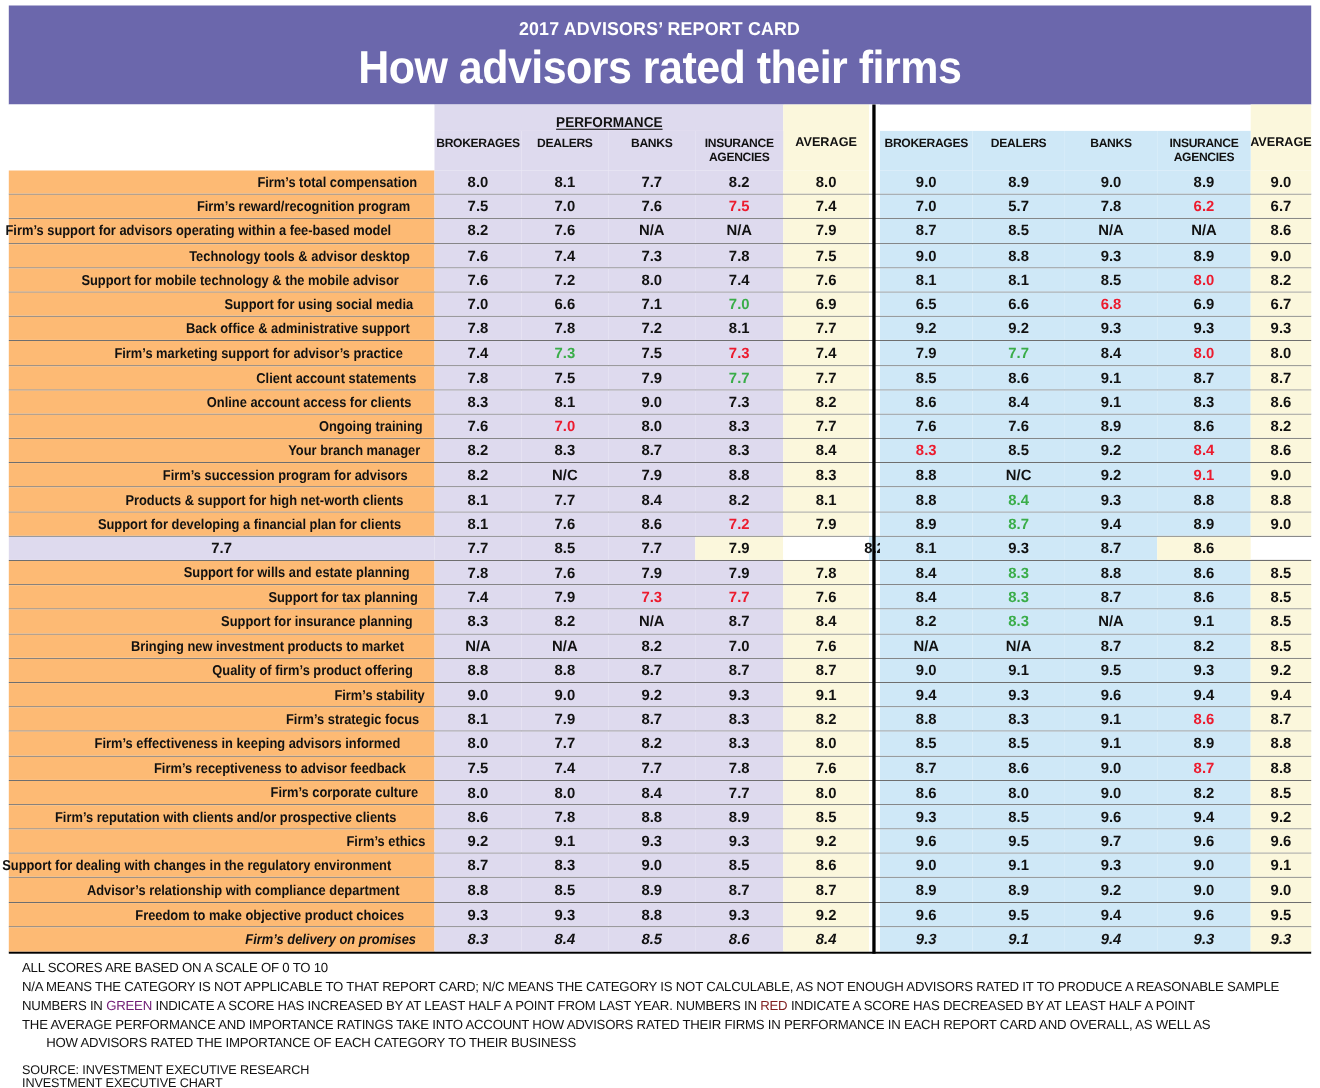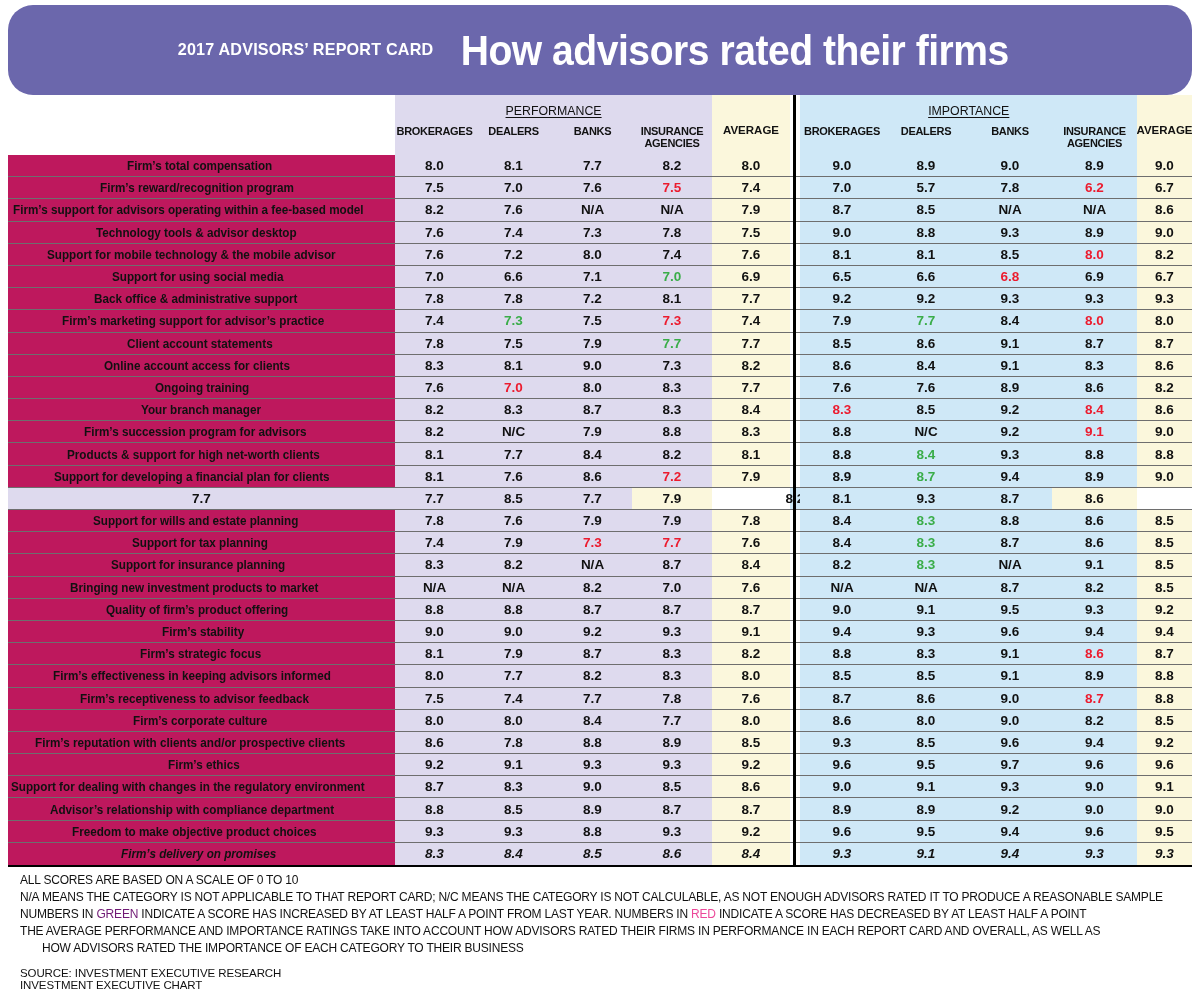--- a/index.html
+++ b/index.html
@@ -9,22 +9,22 @@
     font-family:"Liberation Sans", sans-serif;
     color:#111;
     position:relative;
     overflow:hidden;
   }
   .chart { position:absolute; left:8px; top:5px; width:1184px; }
 
   
   .banner {
     height:90px; background:var(--banner,#6b67ac);
-    display:flex; flex-direction:row; align-items:center; justify-content:center;
-    color:#fff; text-align:center;border-radius:25px;
+    display:flex; flex-direction:column; align-items:center; justify-content:center;
+    color:#fff; text-align:center;
   }
   .kicker {
     font-size:17px; font-weight:bold; letter-spacing:.2px;
     transform:scaleX(.95);
   }
   .title {
     font-size:42px; font-weight:bold; letter-spacing:-.5px; line-height:1.05;
     transform:scaleX(.93); margin-top:2px;
   }
 
@@ -38,21 +38,21 @@
     display:grid; grid-template-columns:var(--cols); grid-template-rows:24px 36px;
     height:60px;
   }
   .bg-p { background:#dedaee; }
   .bg-i { background:#cfe8f7; }
   .bg-a { background:#fbf7dc; }
   .h-blank { grid-column:1; grid-row:1/3; background:#fff; }
   .h-gap { grid-column:7; grid-row:1/3; background:#fff; }
   .h-group {
     grid-row:1; display:flex; align-items:flex-end; justify-content:center;
-    font-size:13px; font-weight:normal; padding-bottom:1px;
+    font-size:13px; font-weight:bold; padding-bottom:1px;
   }
   .h-group span { text-decoration:underline; text-underline-offset:2px; transform:scaleX(.95); }
   .g-perf { grid-column:2/6; }
   .g-imp  { grid-column:8/12; }
   .h-avg {
     grid-row:1/3; display:flex; align-items:center; justify-content:center;
     font-size:11.5px; font-weight:bold; padding-top:10px; text-align:center;
   }
   .a-perf { grid-column:6; }
   .a-imp  { grid-column:12; }
@@ -62,31 +62,31 @@
     padding-top:6px; line-height:12px;
   }
   .tbody { border-bottom:2px solid #000; }
   .trow {
     display:grid; grid-template-columns:var(--cols); height:22.19px;
     border-bottom:1px solid #6e6e6e;
   }
   .trow:last-child { border-bottom:none;font-style:italic; }
   .cell { display:flex; align-items:center; justify-content:center;
           font-size:13.5px; font-weight:bold; }
-  .c-label { justify-content:center; padding-left:12px; background:#be185d; }
+  .c-label { justify-content:flex-end; padding-left:12px; background:#fdba74; }
   .c-label span { white-space:nowrap; transform:scaleX(.9); transform-origin:0 50%; font-size:13px; }
   .c-gap { background:#fff; }
   .val-green { color:#3aad49; }
   .val-red   { color:#ec1b2e; }
 
   
   .footnotes { margin-top:5px; padding-left:12px; font-size:12px; letter-spacing:-.2px; line-height:17px; }
   .fn-indent { padding-left:22px; }
   .fn-green { color:#701a75; }
-  .fn-red   { color:#ec4899; }
+  .fn-red   { color:#7f1d1d; }
 
   .sourcerow {
     margin-top:10px; display:flex; 
     padding:0 4px 0 12px; font-size:11.5px; letter-spacing:-.1px;flex-direction:column;
   }
   .bottombar { margin-top:6px; height:3px; background:#000; }
 </style>
 </head>
 <body>
 
@@ -103,23 +103,20 @@
     <div class="thead">
       <div class="h-blank"></div>
 
       <div class="h-group g-perf bg-p">
         <span>PERFORMANCE</span>
       </div>
       <div class="h-avg a-perf bg-a">AVERAGE</div>
 
       <div class="h-gap"></div>
 
-      <div class="h-group g-imp bg-i">
-        <span>IMPORTANCE</span>
-      </div>
       <div class="h-avg a-imp bg-a">AVERAGE</div>
 
       <div class="h-col bg-p" style="grid-column:2">BROKERAGES</div>
       <div class="h-col bg-p" style="grid-column:3">DEALERS</div>
       <div class="h-col bg-p" style="grid-column:4">BANKS</div>
       <div class="h-col bg-p" style="grid-column:5">INSURANCE AGENCIES</div>
 
       <div class="h-col bg-i" style="grid-column:8">BROKERAGES</div>
       <div class="h-col bg-i" style="grid-column:9">DEALERS</div>
       <div class="h-col bg-i" style="grid-column:10">BANKS</div>

